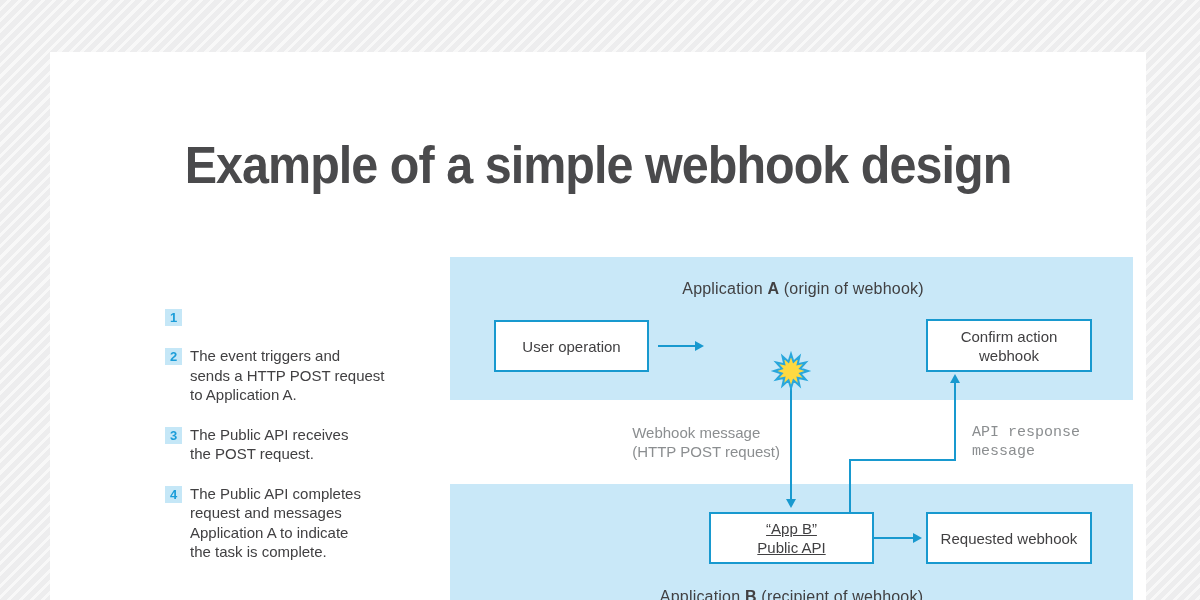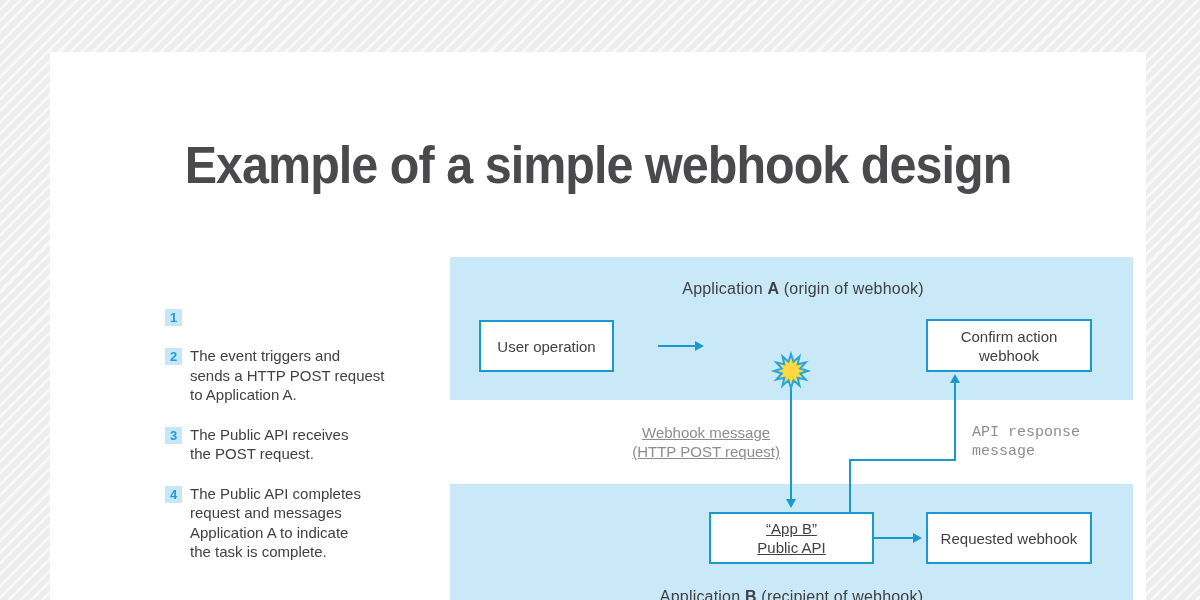--- a/index.html
+++ b/index.html
@@ -40,30 +40,30 @@
     font-size:16px; line-height:20px; color:var(--text); letter-spacing:.2px;
   }
   .header-a { top:22px;padding-left:23px; }
   .header-b { top:330px; }
   .band-header b { font-weight:700; }
   .node {
     position:absolute; background:#fff; border:2px solid var(--accent);
     display:flex; align-items:center; justify-content:center; text-align:center;
     font-size:15px; line-height:19px; color:var(--text); white-space:pre-line;
   }
-  .node-user      { left:29px;  top:63px;  width:135px; height:52px; }
+  .node-user      { left:44px;  top:63px;  width:155px; height:52px; }
   .node-event     { left:258px; top:63px;  width:165px; height:50px; }
   .node-confirm   { left:476px; top:62px;  width:166px; height:53px; }
   .node-appb      { left:259px; top:255px; width:165px; height:52px;text-decoration:underline; }
   .node-requested { left:476px; top:255px; width:166px; height:52px; }
   .flow-label {
     position:absolute; font-size:15px; line-height:19px;
     color:var(--gray); white-space:pre-line;
   }
-  .label-webhook { top:166px; right:353px; text-align:center;text-decoration:underline; }
+  .label-webhook { top:166px; right:353px; text-align:left; }
   .label-api     { top:166px; left:522px; text-align:left;font-family:Liberation Mono, monospace; }
   .overlay { position:absolute; left:0; top:0; width:683px; height:366px; pointer-events:none; }
   .flow { fill:none; stroke:var(--accent); stroke-width:2; }
   .arrowhead { fill:var(--accent); }
   .burst { fill:var(--burst-fill); stroke:var(--burst-stroke); stroke-width:2; }
 </style>
 </head>
 <body>
 
 <div class="card">

